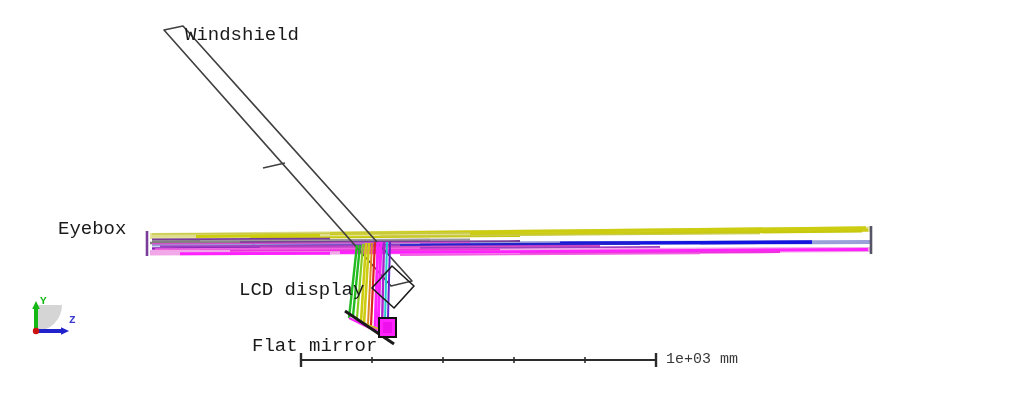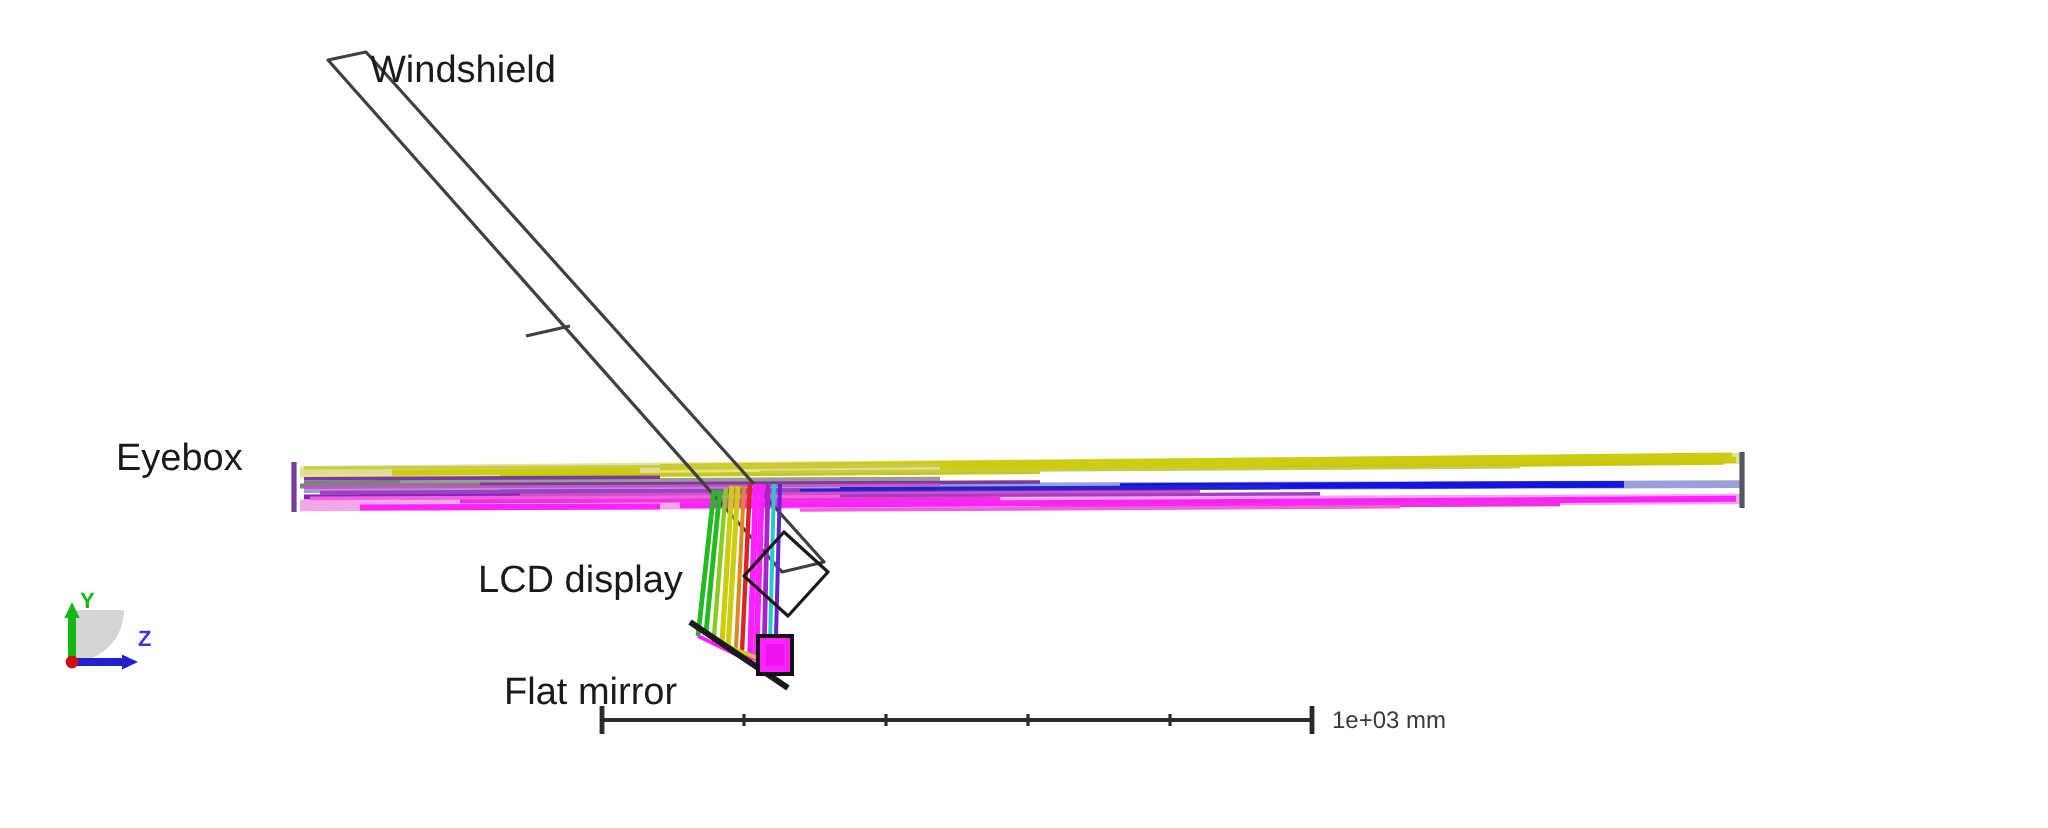--- a/index.html
+++ b/index.html
@@ -1,23 +1,23 @@
 <!DOCTYPE html>
 <html><head>
 <meta charset="utf-8">
 <style>
   html,body{margin:0;padding:0;background:#ffffff;}
   body{width:1024px;height:414px;overflow:hidden;
        font-family:"Liberation Sans", sans-serif;
        -webkit-font-smoothing:antialiased;}
-  #stage{position:relative;width:1024px;height:414px;background:#ffffff;}
+  #stage{position:relative;width:1024px;height:414px;background:#ffffff;font-family:Liberation Mono, monospace;}
   #art{position:absolute;left:0;top:0;width:1024px;height:414px;}
   .lbl{position:absolute;color:#1a1a1a;font-size:19px;line-height:19px;white-space:nowrap;}
   .axlbl{position:absolute;font-size:11px;line-height:11px;font-weight:700;white-space:nowrap;}
-  .scalelbl{position:absolute;color:#3a3a3a;font-size:12px;line-height:12px;white-space:nowrap;}
+  .scalelbl{position:absolute;color:#3a3a3a;font-size:15px;line-height:12px;white-space:nowrap;}
   #lbl-windshield{left:185px;top:26px;}
   #lbl-eyebox{left:58px;top:220px;}
   #lbl-virtual{left:876px;top:231px;}
   #lbl-lcd{left:239px;top:281px;}
   #lbl-flat{left:252px;top:337px;}
   #lbl-freeform{left:398px;top:324px;}
   #lbl-axis-y{left:40px;top:296px;color:#14b814;}
   #lbl-axis-z{left:69px;top:315px;color:#3a3ad0;}
   #lbl-scale{left:666px;top:354px;}
 </style>

